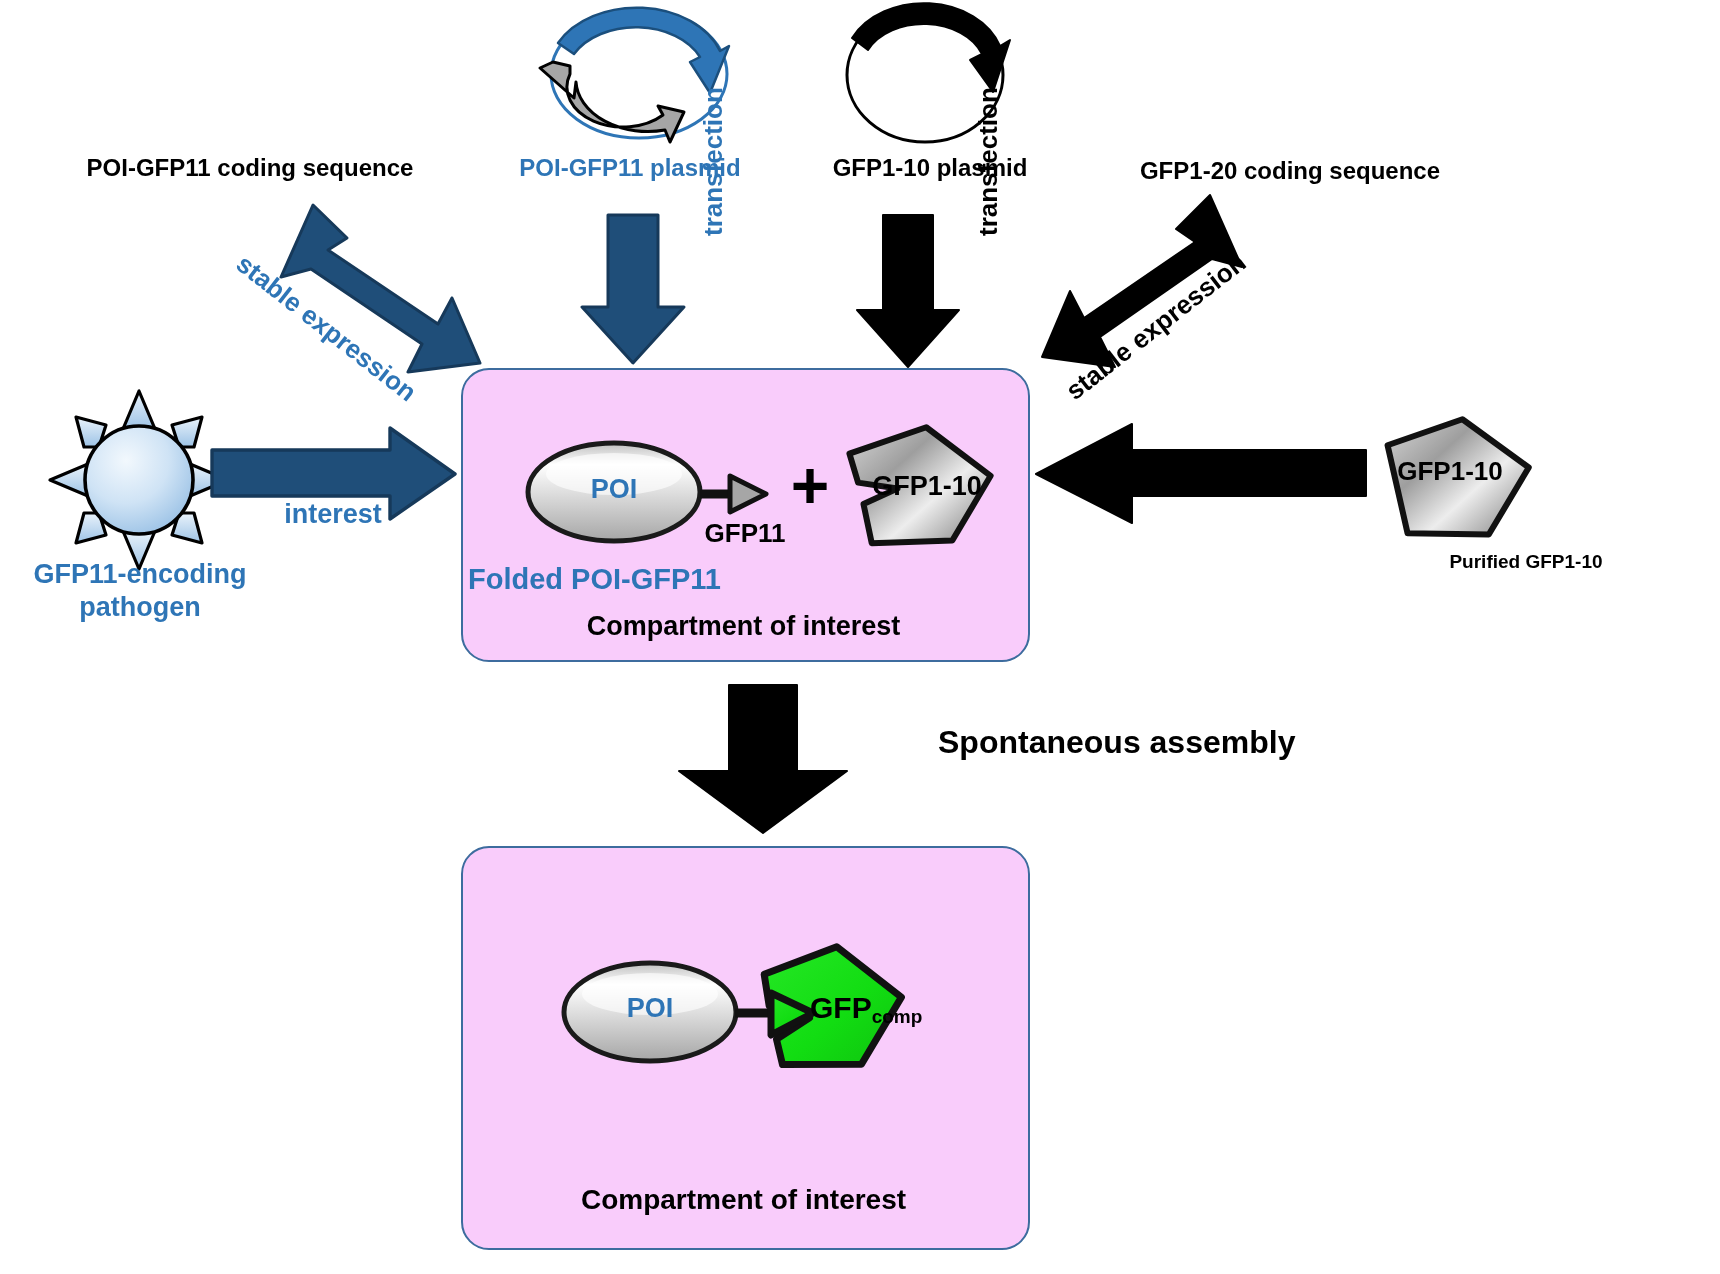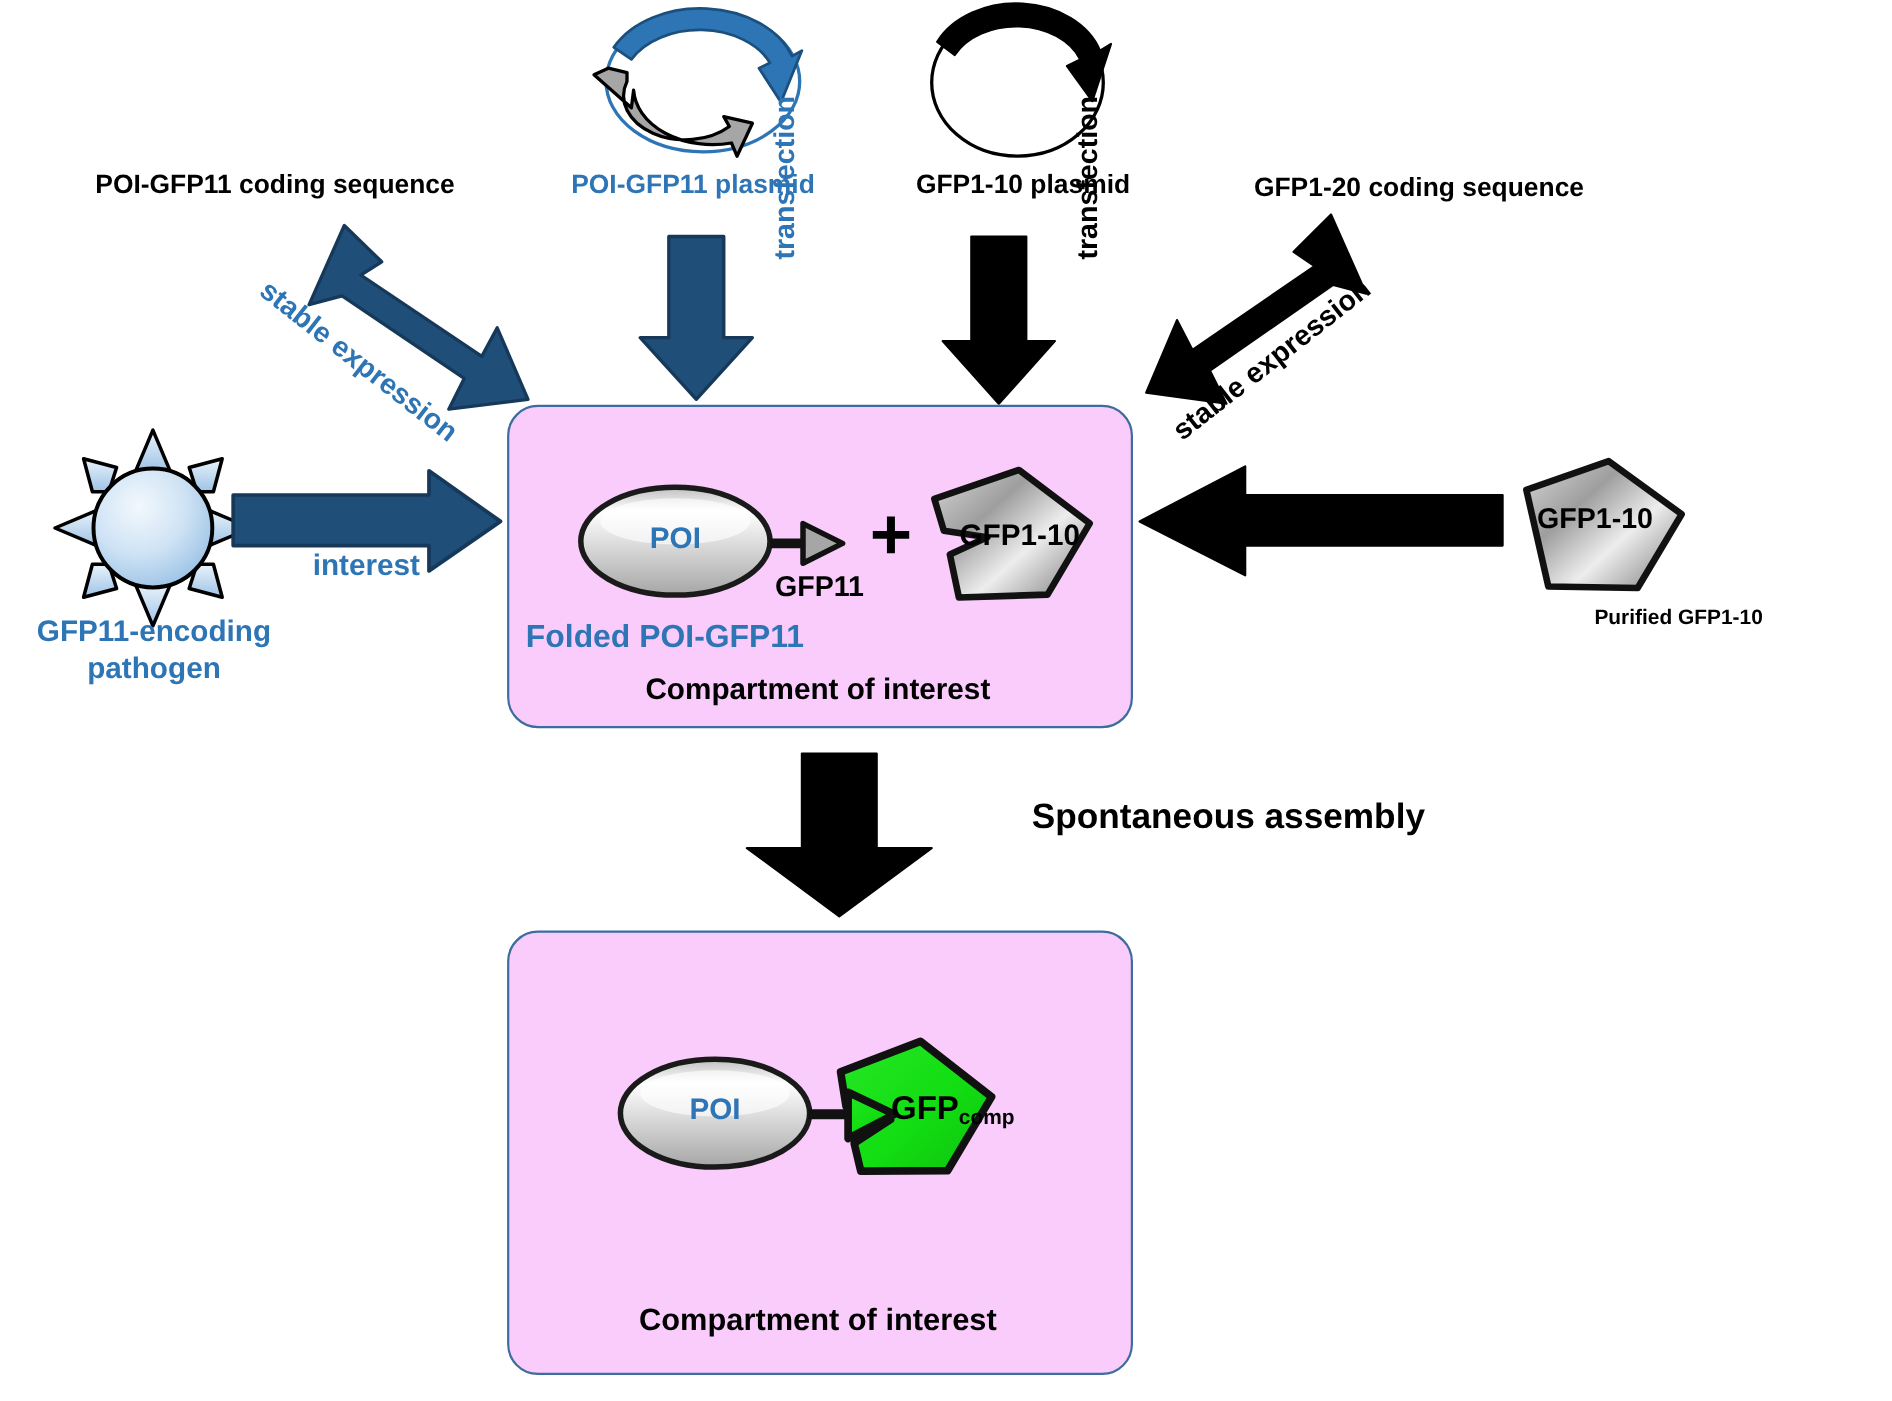--- a/index.html
+++ b/index.html
@@ -164,21 +164,21 @@
           <stop offset="100%" stop-color="#8A8A8A"></stop>
         </linearGradient>
       </defs>
       <g transform="rotate(-9 80 65)">
         <path d="M 16 18 L 96 4 L 152 62 L 104 120 L 24 110 L 22 70 L 58 60 L 20 48 Z" fill="url(#pentG)" stroke="#111111" stroke-width="6" stroke-linejoin="round"></path>
       </g>
     </svg>
   </div>
   <div class="lbl black ctr" style="left:852px; top:472px; width:150px; font-size:27px;">GFP1-10</div>
 
-  <div class="lbl blue2" style="left:478px; top:564px; font-size:29px;text-align:center;">Folded POI-GFP11</div>
+  <div class="lbl blue2" style="left:468px; top:564px; font-size:29px;text-align:center;">Folded POI-GFP11</div>
   <div class="lbl black ctr" style="left:461px; top:612px; width:565px; font-size:27px;">Compartment of interest</div>
 
   <div class="abs" style="left:1036px; top:424px;">
     <svg width="330" height="100" viewBox="0 0 330 100">
       <path d="M 330 26 L 96 26 L 96 0 L 0 50 L 96 99 L 96 72 L 330 72 Z" fill="#000000" stroke="#000000" stroke-width="2" stroke-linejoin="round"></path>
     </svg>
   </div>
 
   <div class="abs" style="left:1378px; top:415px;">
     <svg width="160" height="135" viewBox="0 0 160 135">

